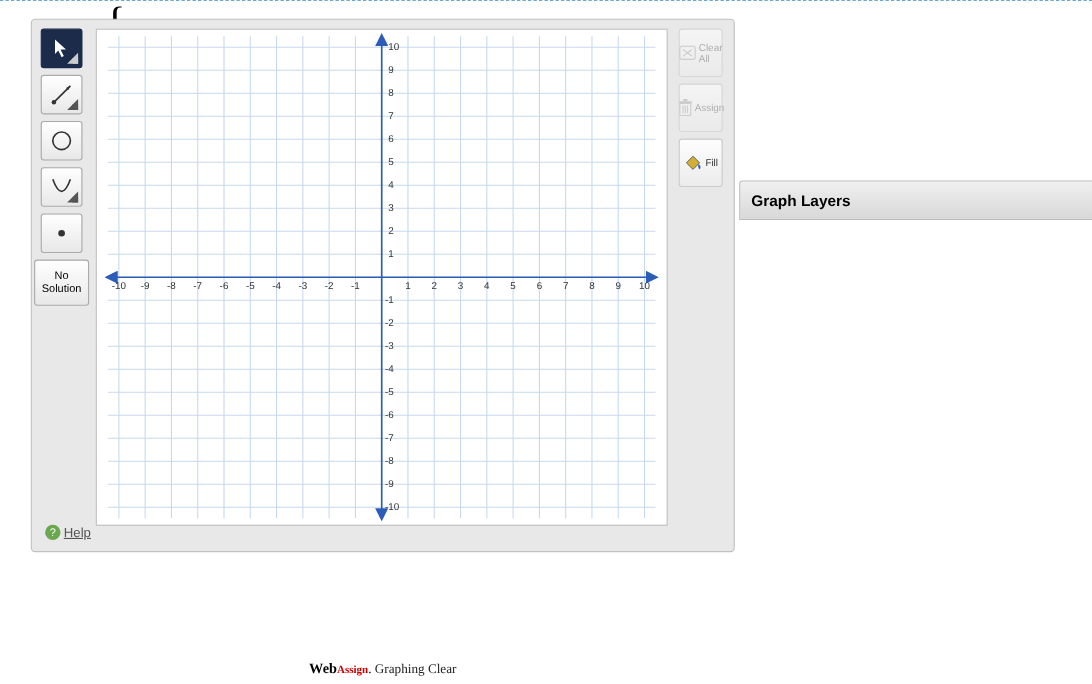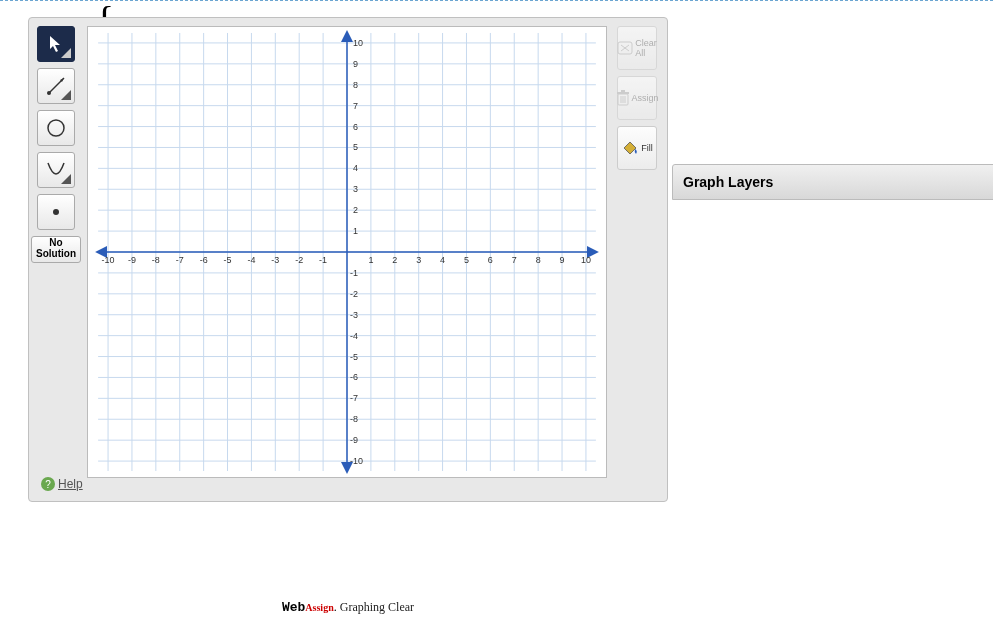--- a/index.html
+++ b/index.html
@@ -10,36 +10,36 @@
 .inequalities { padding: 6px 0 10px 110px; font-family: "Times New Roman", serif; font-size: 18px; position: relative; }
 .inequalities .brace { font-size: 40px; position: absolute; left: 95px; top: 0px; line-height: 1; font-family: "Times New Roman", serif; }
 .ineq-row { line-height: 1.2; }
 .neg-red { color: #c00000; }
 .tool-area { position: relative; border: 1px solid #c0c0c0; border-radius: 4px; margin: 0 0 0 28px; width: 640px; height: 485px; background: #e8e8e8; }
 .left-toolbar { position: absolute; left: 8px; top: 8px; width: 44px; }
 .tool-btn { width: 38px; height: 36px; border: 1px solid #aaa; border-radius: 3px; background: linear-gradient(#fff,#e8e8e8); margin-bottom: 6px; display: flex; align-items: center; justify-content: center; cursor: pointer; font-size: 13px; }
 .tool-btn.selected { background: #1c2b4a; border-color: #1c2b4a; color: #fff; }
 .tool-btn .tri { position: absolute; right: 3px; bottom: 3px; width: 0; height: 0; border-left: 5px solid transparent; border-top: 5px solid transparent; border-bottom: 5px solid #555; border-right: 5px solid #555; }
 .tool-btn.selected .tri { border-bottom-color: #ccc; border-right-color: #ccc; }
-.nosol-btn { width: 50px; height: 27px; border: 1px solid #aaa; border-radius: 3px; background: linear-gradient(#fff,#e8e8e8); display: flex; align-items: flex-start; justify-content: center; font-size: 10px; text-align: center; line-height: 1.1; cursor: pointer; margin-left: -6px; margin-top: 4px; font-weight: bold; }
+.nosol-btn { width: 50px; height: 42px; border: 1px solid #aaa; border-radius: 3px; background: linear-gradient(#fff,#e8e8e8); display: flex; align-items: center; justify-content: center; font-size: 10px; text-align: center; line-height: 1.1; cursor: pointer; margin-left: -6px; margin-top: 4px; }
 .help-link { position: absolute; bottom: 10px; left: 12px; color: #555; font-size: 12px; display: flex; align-items: center; gap: 3px; cursor: pointer; }
 .help-link .qicon { width: 14px; height: 14px; border-radius: 50%; background: #6aa84f; color: #fff; font-size: 10px; display: flex; align-items: center; justify-content: center; }
 .graph-canvas { position: absolute; left: 58px; top: 8px; width: 520px; height: 452px; background: #fff; border: 1px solid #bbb; }
 svg.grid { width: 100%; height: 100%; display: block; }
 .right-toolbar { position: absolute; right: 8px; top: 8px; width: 42px; }
 .rt-btn { width: 40px; height: 44px; border: 1px solid #ccc; border-radius: 3px; background: linear-gradient(#fdfdfd,#ececec); margin-bottom: 6px; display: flex; flex-direction: row; align-items: center; justify-content: center; cursor: pointer; font-size: 9px; color: #888; gap: 2px; }
 .rt-btn.disabled { opacity: 0.6; cursor: default; }
 .rt-btn .icon-box { width: 18px; height: 16px; display: flex; align-items: center; justify-content: center; }
 .layers-panel { position: absolute; left: 672px; top: 164px; width: 348px; }
 .layers-header { background: linear-gradient(#f0f0f0,#d8d8d8); border: 1px solid #bbb; border-radius: 3px 3px 0 0; padding: 8px 10px; display: flex; align-items: center; justify-content: space-between; }
 .layers-header b { font-size: 14px; }
 .collapse-icon { font-size: 16px; font-weight: bold; color: #333; cursor: pointer; }
 .layers-body { background: #f5f5f1; border: 1px solid #bbb; border-top: none; border-radius: 0 0 3px 3px; padding: 12px 14px; font-size: 13px; line-height: 1.5; color: #333; }
 .brand-row { position: absolute; left: 28px; top: 600px; width: 640px; text-align: center; font-family: "Times New Roman", serif; }
-.brand-row span.web { font-weight: bold; font-family: Liberation Mono, monospace; font-size: 13px; }
+.brand-row span.web { font-weight: bold; font-family: Liberation Serif, serif; font-size: 13px; }
 .brand-row span.assign { color: #c00; font-weight: bold; font-family: Verdana; font-size: 10px; }
 .brand-row span.tool { font-family: Verdana; font-size: 12px; color: #222; }
 </style>
 </head>
 <body>
 <div class="page-wrap">
 
 <div class="dashed-top"></div>
 <div class="inequalities">
   <span class="brace">{</span>

